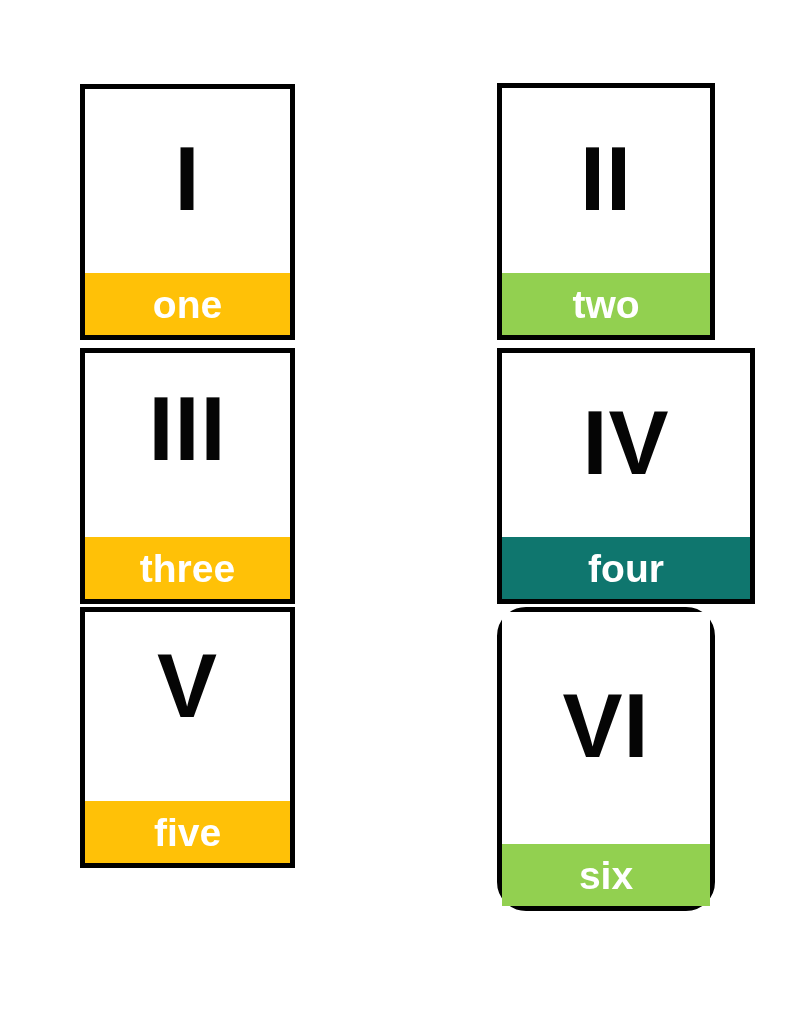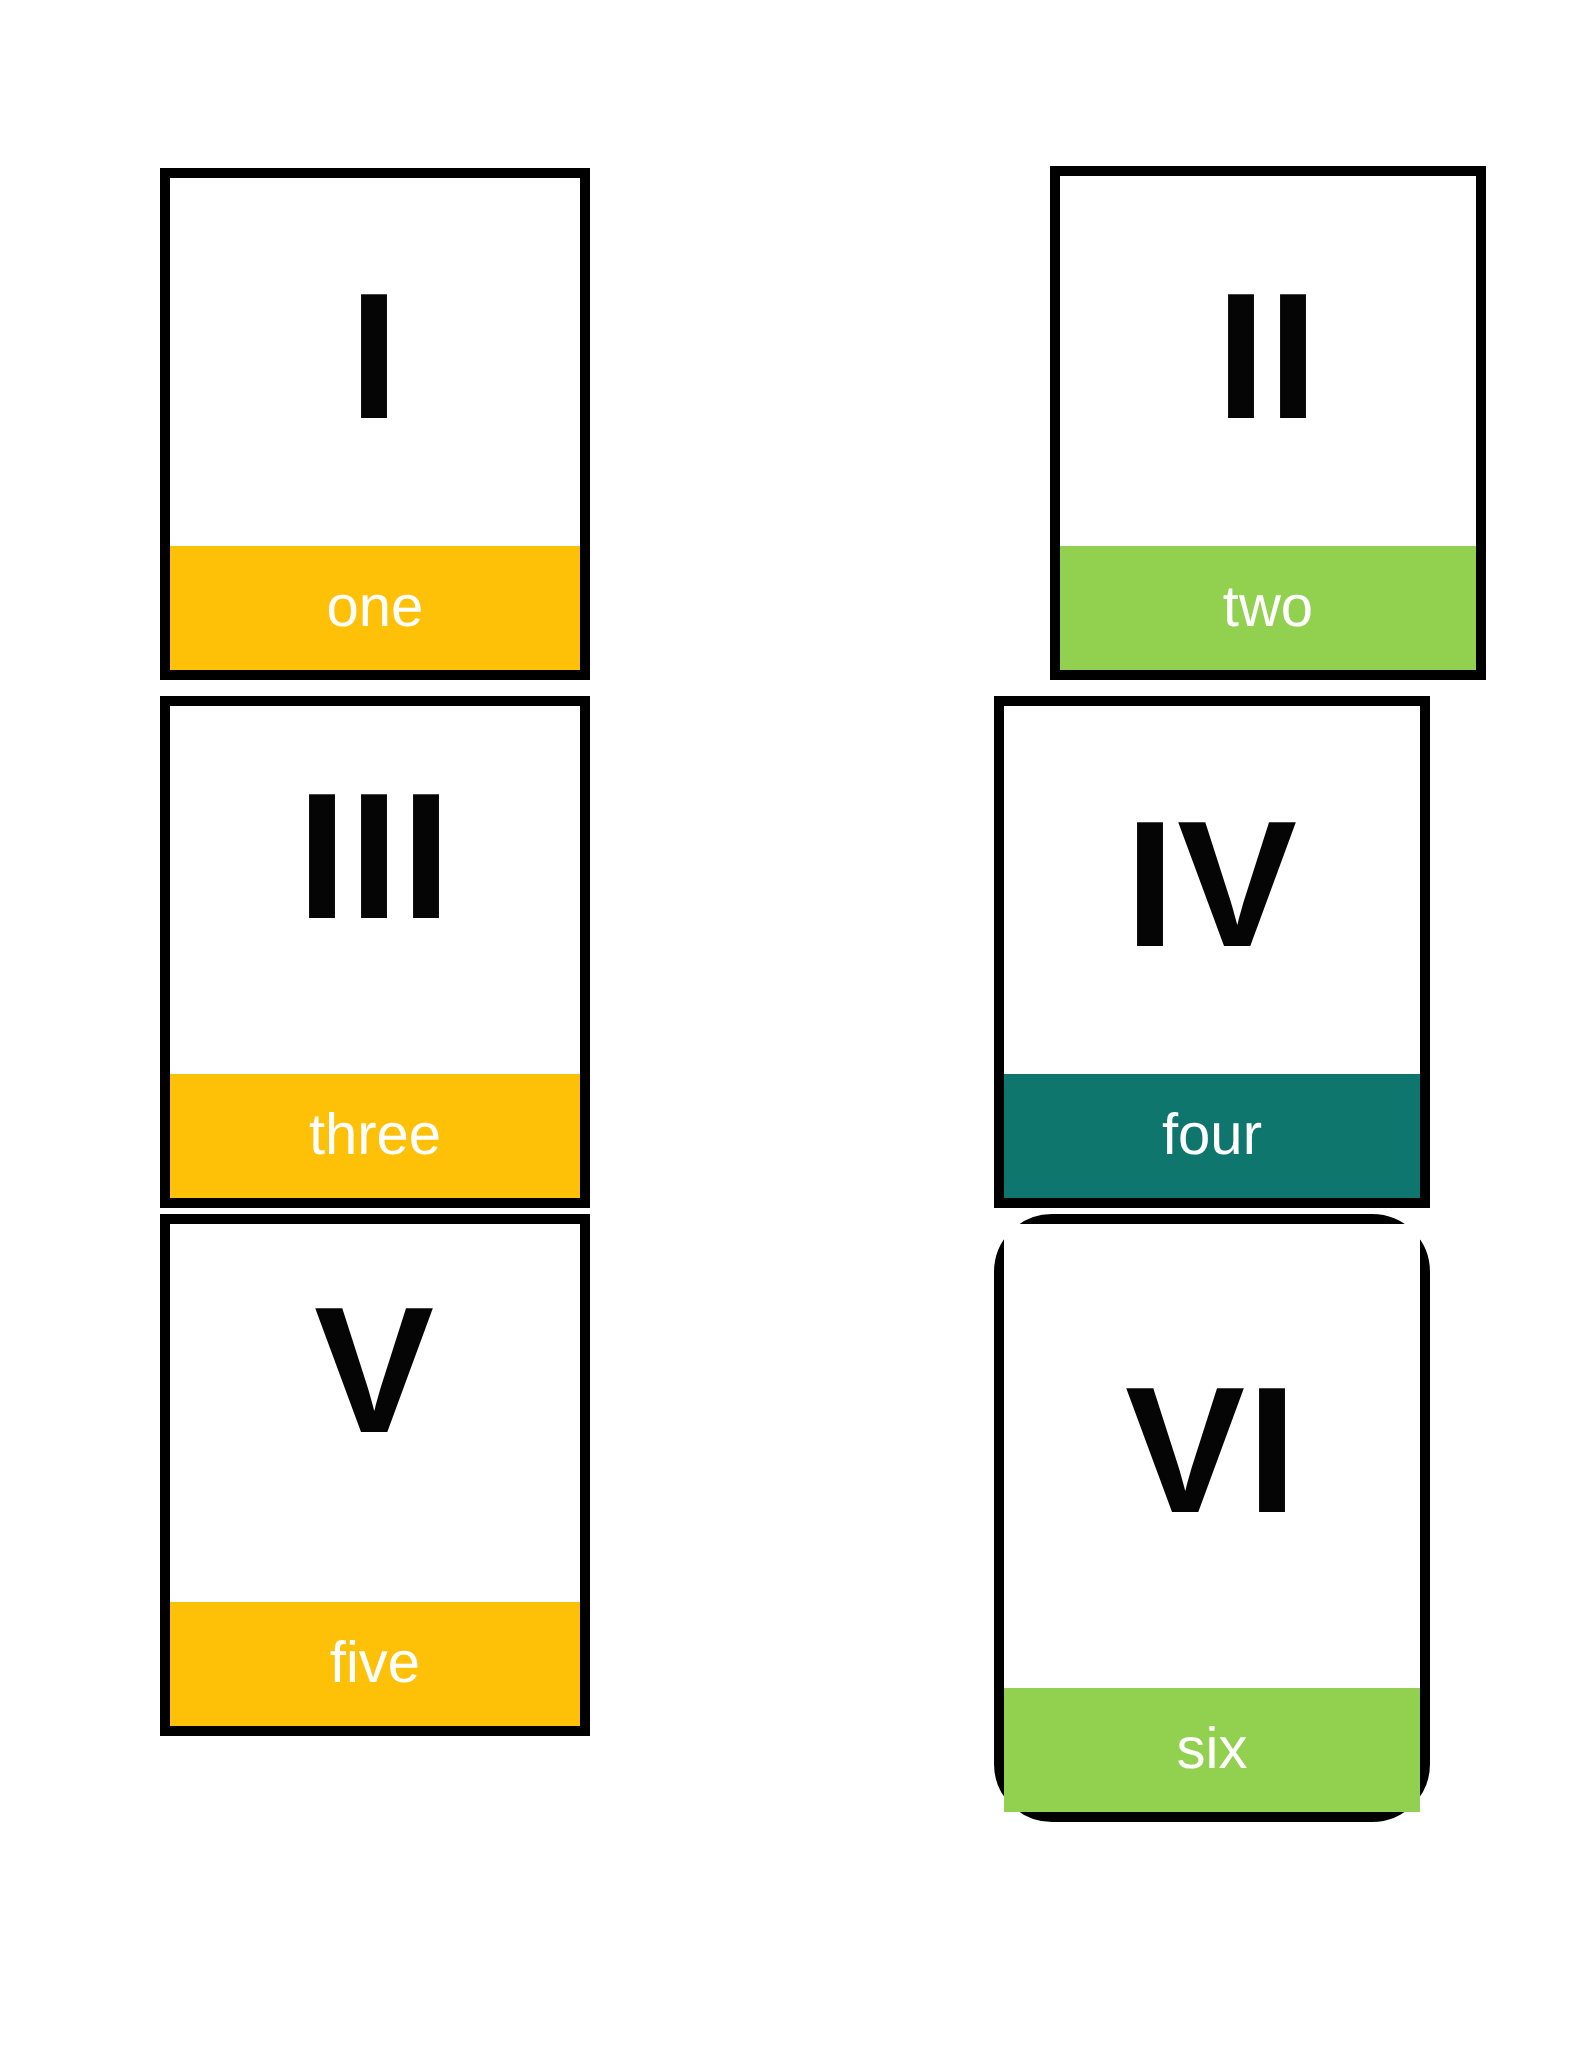--- a/index.html
+++ b/index.html
@@ -46,30 +46,30 @@
   }
   .label-bar {
     height: 62px;
     flex: 0 0 62px;
     display: flex;
     align-items: center;
     justify-content: center;
   }
   .label-word {
     font-family: "Liberation Sans", sans-serif;
-    font-size: 29px;
-    font-weight: normal;
+    font-size: 39px;
+    font-weight: bold;
     color: #ffffff;
     line-height: 1;
   }
   
   .pos-1 { left: 80px;  top: 84px;  width: 215px; height: 256px; }
-  .pos-2 { left: 497px; top: 83px;  width: 218px; height: 257px; margin-left: 28px; }
+  .pos-2 { left: 497px; top: 83px;  width: 218px; height: 257px; }
   .pos-3 { left: 80px;  top: 348px; width: 215px; height: 256px; gap: 28px; }
-  .pos-4 { left: 497px; top: 348px; width: 218px; height: 256px; }
+  .pos-4 { left: 497px; top: 348px; width: 258px; height: 256px; }
   .pos-5 { left: 80px;  top: 607px; width: 215px; height: 261px; }
   .pos-6 { left: 497px; top: 607px; width: 218px; height: 304px; border-radius: 29px; }
 </style>
 </head>
 <body>
 
 <div class="page">
 
   <div class="card pos-1">
     <div class="card-face">

